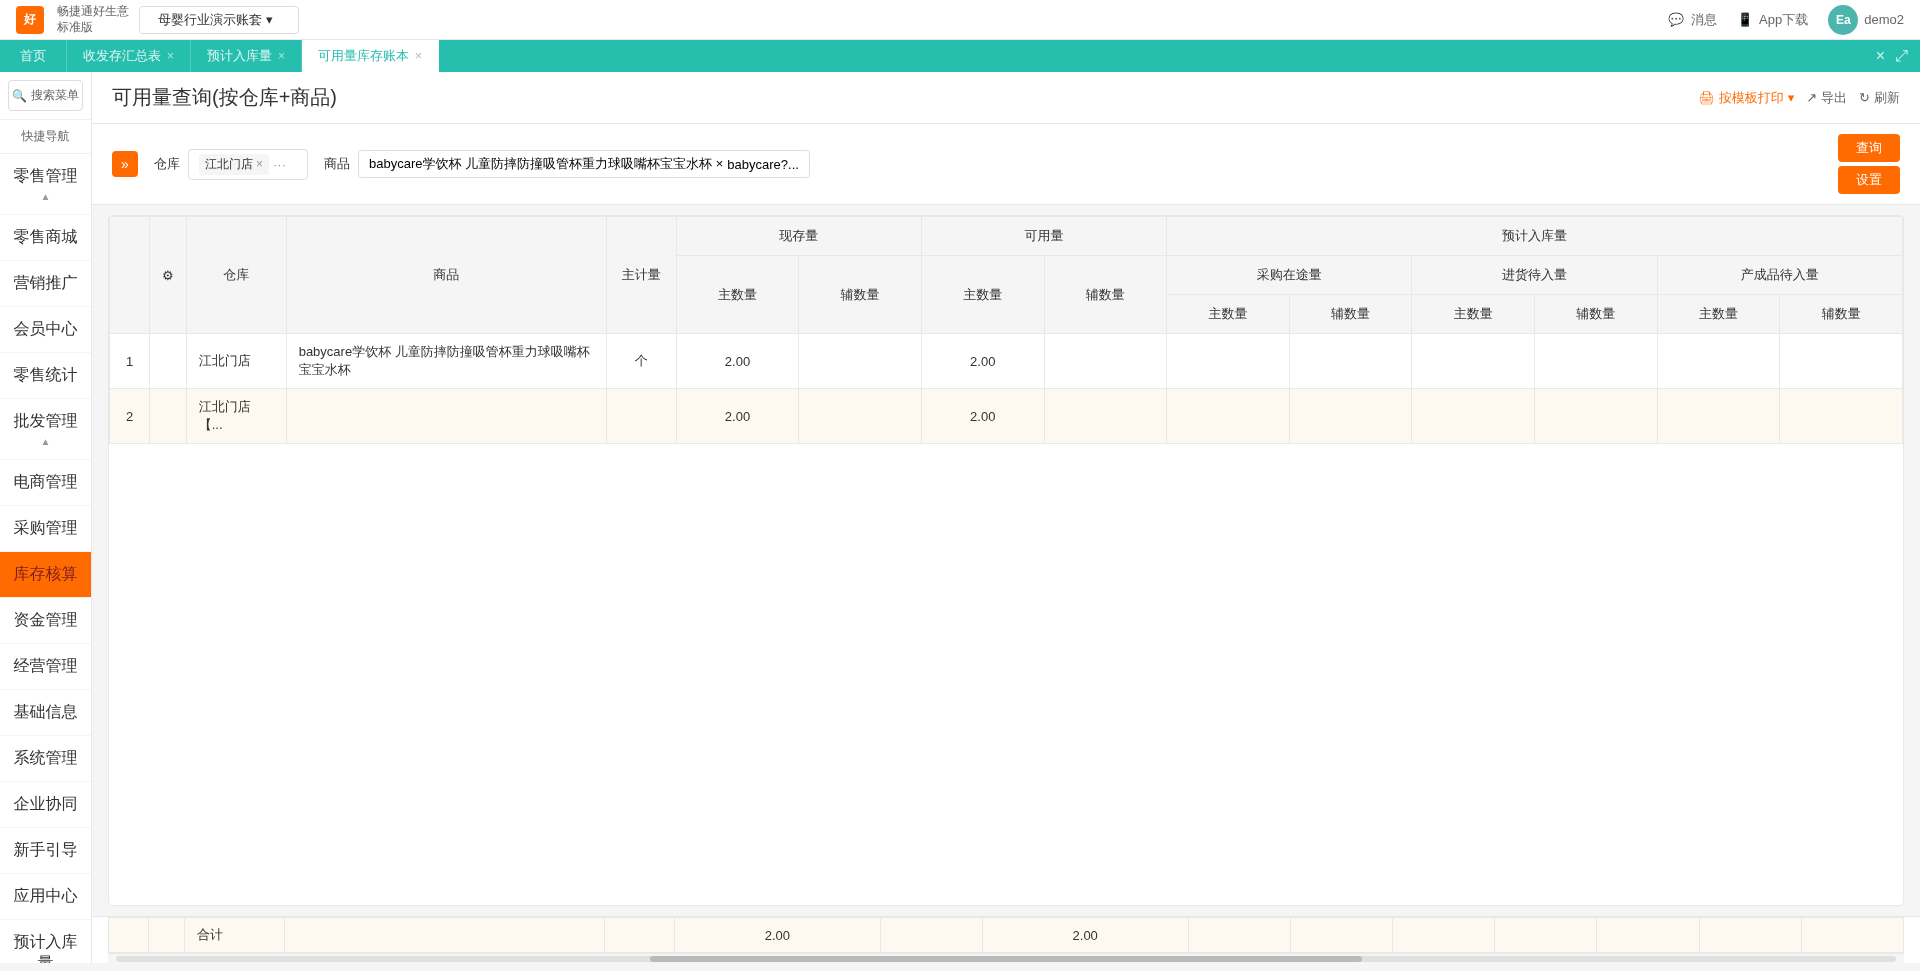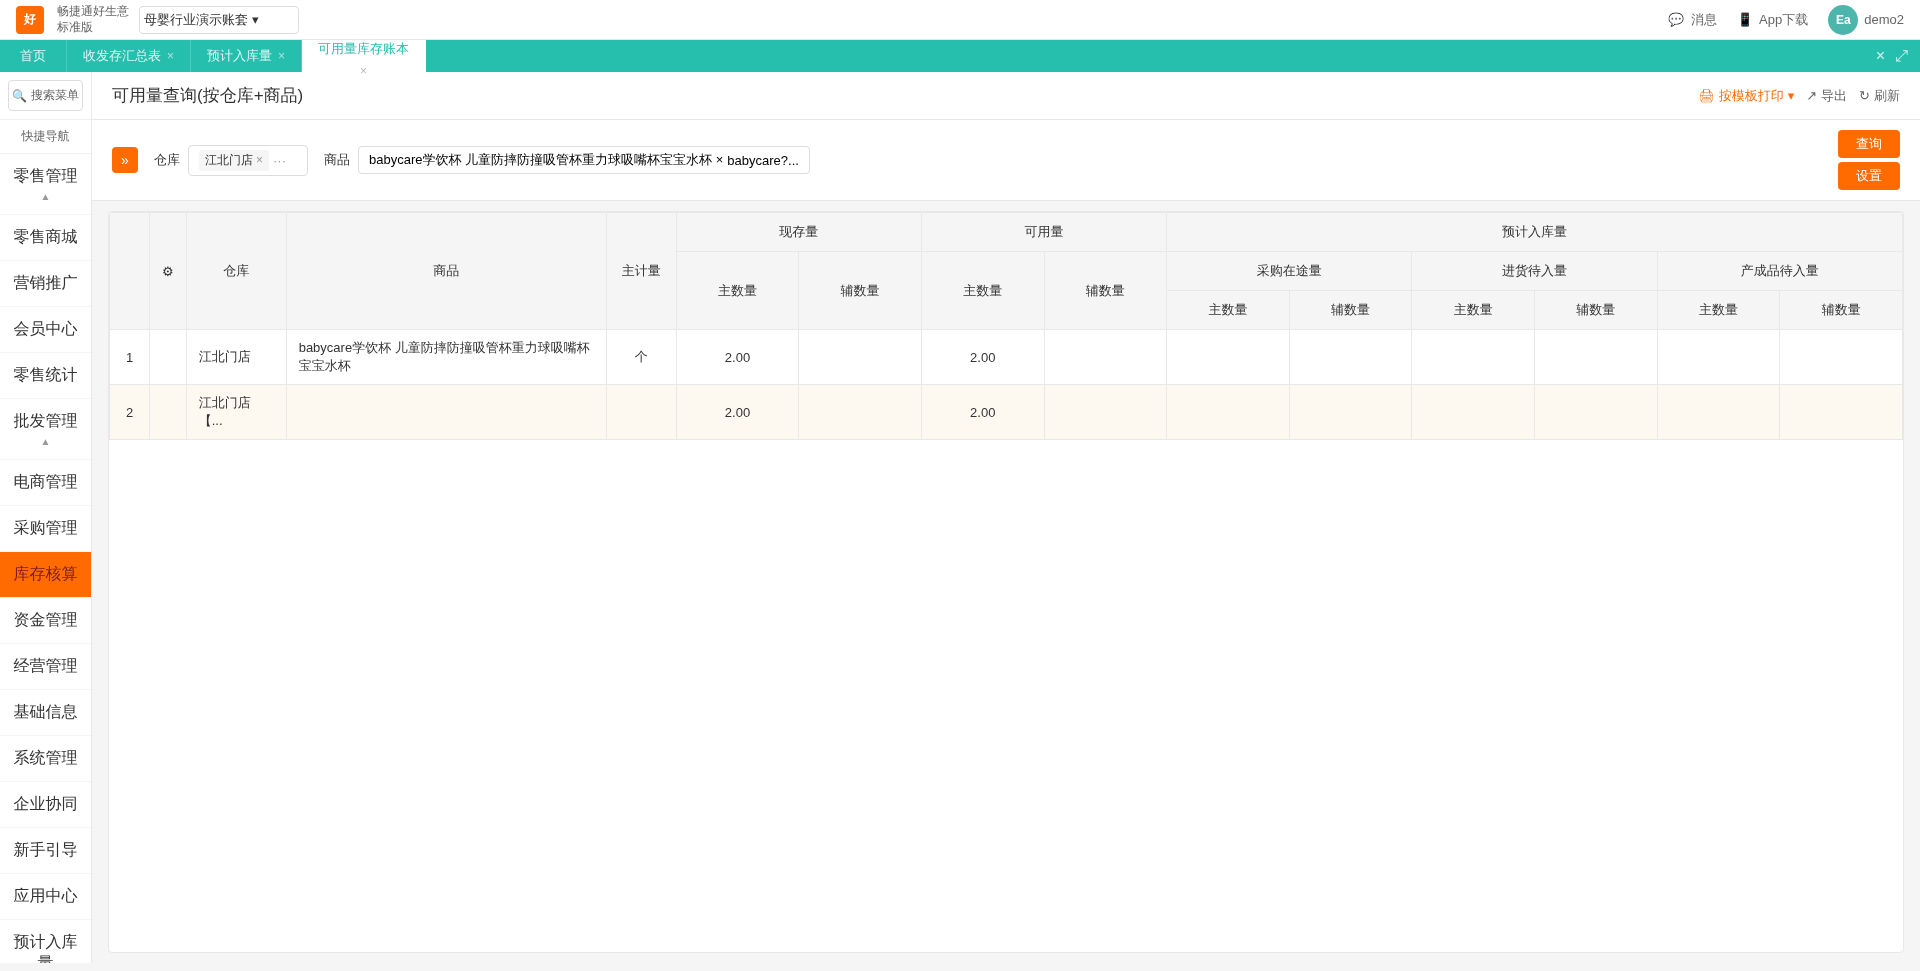--- a/index.html
+++ b/index.html
@@ -40,21 +40,21 @@
     .logo-text {
       font-size: 12px;
       color: #666;
       line-height: 1.3;
       margin-left: 7px;
     }
     .dropdown-selector {
       display: flex;
       align-items: center;
       gap: 4px;
-      padding: 4px 4px;
+      padding: 4px 18px;
       border: 1px solid #ddd;
       border-radius: 4px;
       cursor: pointer;
       font-size: 13px;
       color: #333;
       min-width: 160px;
     }
     .top-bar-right {
       display: flex;
       align-items: center;
@@ -100,21 +100,20 @@
       border-right: 1px solid rgba(255,255,255,0.2);
       white-space: nowrap;
     }
     .nav-tab.home-tab {
       padding: 0 20px;
     }
     .nav-tab.active {
       background: #fff;
       color: #26bfad;
       font-weight: 500;
-      flex-direction: column;
     }
     .nav-tab .close-x {
       font-size: 12px;
       opacity: 0.7;
     }
     .nav-tab.active .close-x {
       color: #999;
     }
     .tab-spacer {
       flex: 1;
@@ -208,21 +207,21 @@
     
     .page-header {
       background: #fff;
       padding: 12px 20px;
       display: flex;
       align-items: center;
       justify-content: space-between;
       border-bottom: 1px solid #e8e8e8;
     }
     .page-title {
-      font-size: 17px;
+      font-size: 20px;
       font-weight: 500;
       color: #333;
     }
     .page-actions {
       display: flex;
       align-items: center;
       gap: 12px;
     }
     .action-btn {
       display: flex;
@@ -641,15 +640,43 @@
             <td></td>
             <td></td>
             <td></td>
             <td></td>
             <td></td>
           </tr>
         </tbody>
       </table>
     </div>
 
+    <div class="bottom-bar">
+      <table style="width:100%; border-collapse:collapse; font-size:13px;">
+        <tbody>
+            <tr class="total-row">
+          <td style="width:40px; padding:8px 12px; border:1px solid #e8e8e8;"></td>
+          <td style="width:36px; padding:8px 12px; border:1px solid #e8e8e8;"></td>
+          <td style="width:100px; padding:8px 12px; border:1px solid #e8e8e8; text-align:left; font-weight:500; background:#fef9f0;">合计</td>
+          <td style="width:320px; padding:8px 12px; border:1px solid #e8e8e8; background:#fef9f0;"></td>
+          <td style="width:70px; padding:8px 12px; border:1px solid #e8e8e8; background:#fef9f0;"></td>
+          <td style="padding:8px 12px; border:1px solid #e8e8e8; text-align:center; font-weight:500; background:#fef9f0;">2.00</td>
+          <td style="padding:8px 12px; border:1px solid #e8e8e8; background:#fef9f0;"></td>
+          <td style="padding:8px 12px; border:1px solid #e8e8e8; text-align:center; font-weight:500; background:#fef9f0;">2.00</td>
+          <td style="padding:8px 12px; border:1px solid #e8e8e8; background:#fef9f0;"></td>
+          <td style="padding:8px 12px; border:1px solid #e8e8e8; background:#fef9f0;"></td>
+          <td style="padding:8px 12px; border:1px solid #e8e8e8; background:#fef9f0;"></td>
+          <td style="padding:8px 12px; border:1px solid #e8e8e8; background:#fef9f0;"></td>
+          <td style="padding:8px 12px; border:1px solid #e8e8e8; background:#fef9f0;"></td>
+          <td style="padding:8px 12px; border:1px solid #e8e8e8; background:#fef9f0;"></td>
+          <td style="padding:8px 12px; border:1px solid #e8e8e8; background:#fef9f0;"></td>
+        </tr>
+      </tbody>
+        </table>
+      <div class="scrollbar-area">
+        <div class="scrollbar-track">
+          <div class="scrollbar-thumb"></div>
+        </div>
+      </div>
+    </div>
 
   </div>
 </div>
 
 </body></html>

